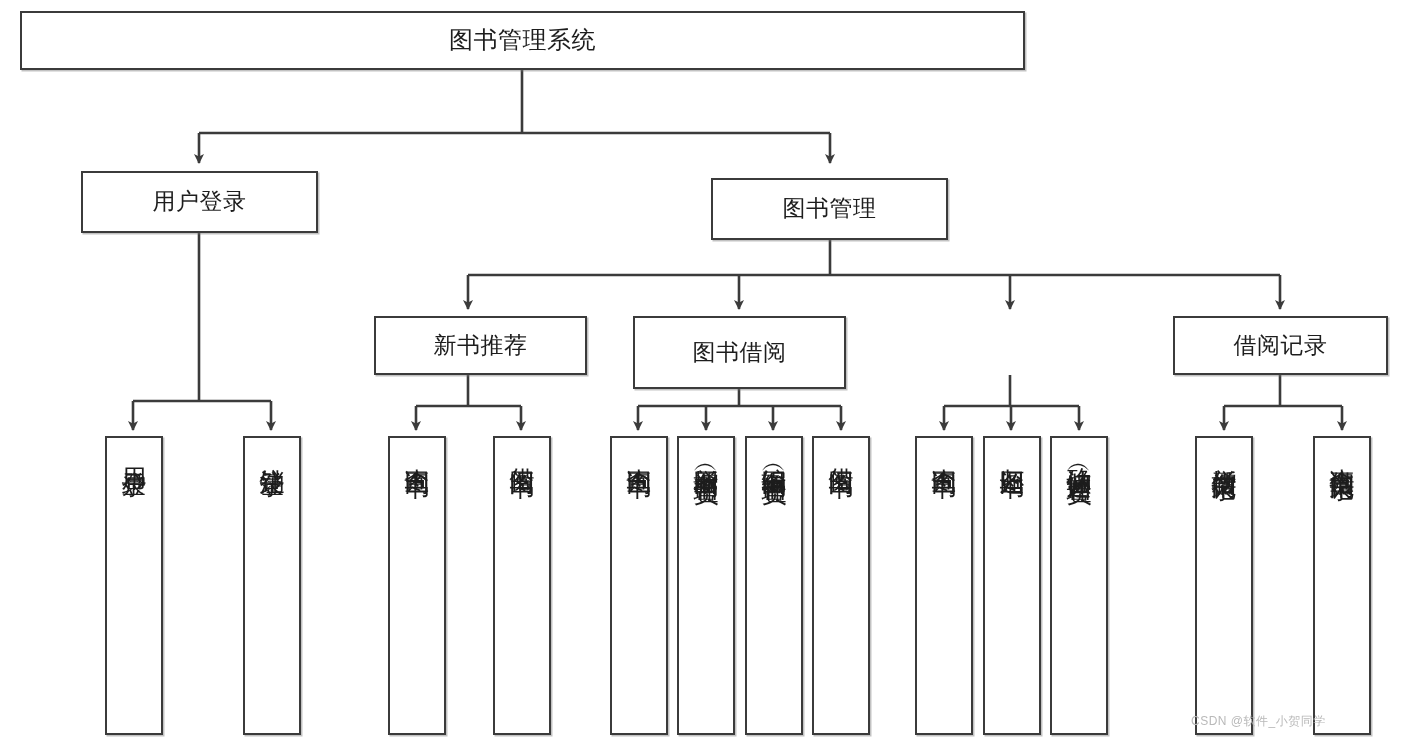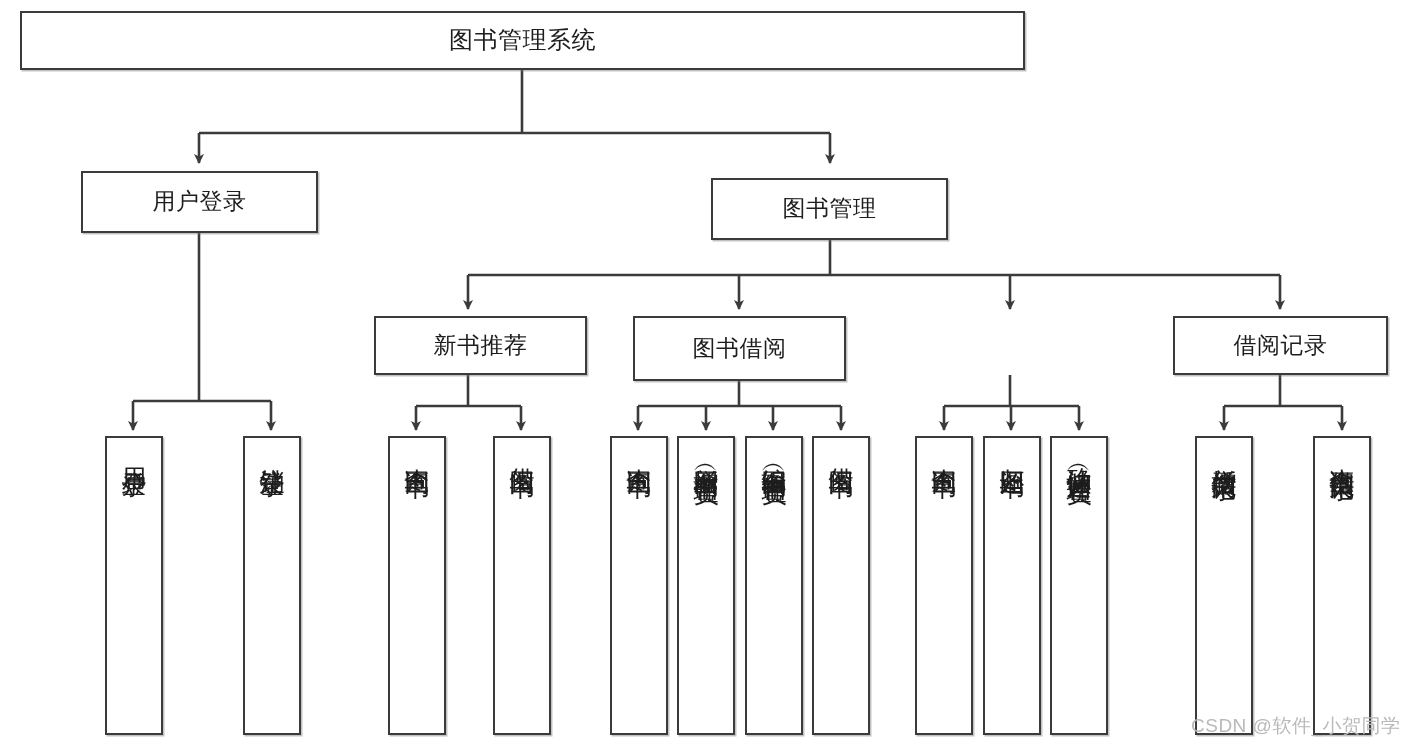--- a/index.html
+++ b/index.html
@@ -51,21 +51,21 @@
   .node.v .label{
     writing-mode:vertical-rl;
     text-orientation:upright;
     font-size:25px;
     letter-spacing:2px;
     line-height:1;
   }
   .watermark{
     position:absolute;
     color:#b9b9b9;
-    font-size:19px;
+    font-size:12px;
     white-space:nowrap;
     letter-spacing:.5px;
   }
 </style>
 </head>
 <body>
 
 <div id="canvas">
 
   <svg class="edges" viewBox="0 0 1405 747">
@@ -125,21 +125,21 @@
   <div class="node h" style="left:81px;top:171px;width:237px;height:62px;">
     <span class="label">用户登录</span>
   </div>
   <div class="node h" style="left:711px;top:154px;width:237px;height:62px;margin-top:24px;">
     <span class="label">图书管理</span>
   </div>
 
   <div class="node h" style="left:362px;top:316px;width:213px;height:59px;margin-left:12px;">
     <span class="label">新书推荐</span>
   </div>
-  <div class="node h" style="left:633px;top:316px;width:213px;height:65px;">
+  <div class="node h" style="left:633px;top:316px;width:213px;height:73px;">
     <span class="label">图书借阅</span>
   </div>
   <div class="node h" style="left:1173px;top:316px;width:215px;height:59px;">
     <span class="label">借阅记录</span>
   </div>
 
   <div class="node v" style="left:105px;top:436px;width:58px;height:299px;">
     <span class="label">用户登录</span>
   </div>
   <div class="node v" style="left:243px;top:436px;width:58px;height:299px;">

